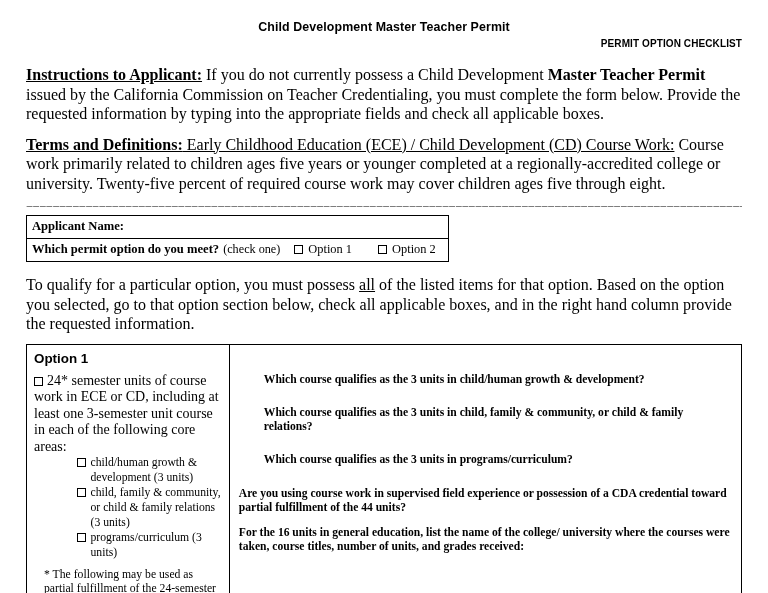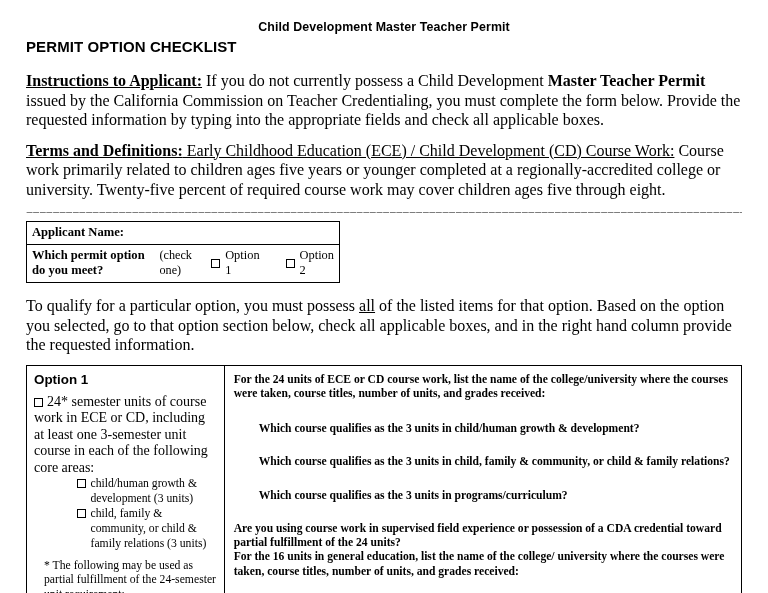--- a/index.html
+++ b/index.html
@@ -27,22 +27,22 @@
     font-weight: bold;
     font-size: 12.4px;
     text-align: center;
     margin: 0;
     padding-top: 20px;
     letter-spacing: 0.1px;
   }
   .doc-subtitle {
     font-family: "Liberation Sans", "DejaVu Sans", sans-serif;
     font-weight: bold;
-    font-size: 15px;
-    text-align: left;
+    font-size: 10px;
+    text-align: right;
     margin: 0;
     padding-top: 4px;
     letter-spacing: 0.1px;
   }
 
   
   .para {
     font-size: 16px;
     line-height: 1.22;
     margin: 0;
@@ -69,21 +69,21 @@
     letter-spacing: -0.5px;
     overflow: hidden;
     white-space: nowrap;
     color: #555;
     height: 14px;
   }
 
   
   .applicant-box {
     margin-top: 8px;
-    width: 314px;
+    width: 423px;
     border: 1.2px solid #000;
   }
   .applicant-row {
     padding: 3px 5px 4px 5px;
     font-size: 12.6px;
     display: flex;
     align-items: center;
     min-height: 20px;
   }
   .applicant-row.first { border-bottom: 1.2px solid #000; }
@@ -181,21 +181,21 @@
   
   .q {
     font-weight: bold;
     font-size: 11.6px;
     line-height: 1.23;
     margin: 0;
   }
   .q-indent { padding-left: 25px; }
   .q-gap-lg { margin-top: 21px; }
   .q-gap-md { margin-top: 19px; }
-  .q-gap-sm { }
+  .q-gap-sm { margin-top: 11px; }
 </style>
 </head>
 <body>
 
 <div class="page">
 
   <h1 class="doc-title">Child Development Master Teacher Permit</h1>
   <h2 class="doc-subtitle">PERMIT OPTION CHECKLIST</h2>
 
   <p class="para p-instructions"><span class="lbl-bold-ul">Instructions to Applicant:</span><span> If you do not currently possess a Child Development </span><span class="bold">Master Teacher Permit</span><span> issued by the California Commission on Teacher Credentialing, you must complete the form below.  Provide the requested information by typing into the appropriate fields and check all applicable boxes.</span></p>
@@ -235,31 +235,34 @@
 
       <div class="sub-list">
         <div class="sub-item">
             <span class="cb-sm"></span>
             <span>child/human growth &amp; development (3 units)</span>
           </div>
         <div class="sub-item">
             <span class="cb-sm"></span>
             <span>child, family &amp; community, or child &amp; family relations (3 units)</span>
           </div>
+        <div class="sub-item">
+            <span class="cb-sm"></span>
+            <span>programs/curriculum (3 units)</span>
+          </div>
       </div>
 
       <div class="note-block">* The following may be used as partial fulfillment of the 24-semester unit requirement:</div>
       <div class="num-block">1. Supervised field experience may be used towards the overall 24-semester unit requirement as long as the course included both a field work and classroom component.  The same field work course may not be used toward the experience requirement.  OR</div>
 
     </div>
 
     <div class="col-right">
-      <div class="q">For the 24 units of ECE or CD course work, list the name of the college/university where the courses were taken, course titles, number of units, and grades received:</div>
       <div class="q q-indent q-gap-lg">Which course qualifies as the 3 units in child/human growth &amp; development?</div>
       <div class="q q-indent q-gap-md">Which course qualifies as the 3 units in child, family &amp; community, or child &amp; family relations?</div>
       <div class="q q-indent q-gap-md">Which course qualifies as the 3 units in programs/curriculum?</div>
-      <div class="q q-gap-md">Are you using course work in supervised field experience or possession of a CDA credential toward partial fulfillment of the 24 units?</div>
+      <div class="q q-gap-md">Are you using course work in supervised field experience or possession of a CDA credential toward partial fulfillment of the 44 units?</div>
       <div class="q q-gap-sm">For the 16 units in general education, list the name of the college/ university where the courses were taken, course titles, number of units, and grades received:</div>
 
     </div>
 
   </div>
 </div>
 
 </body></html>

